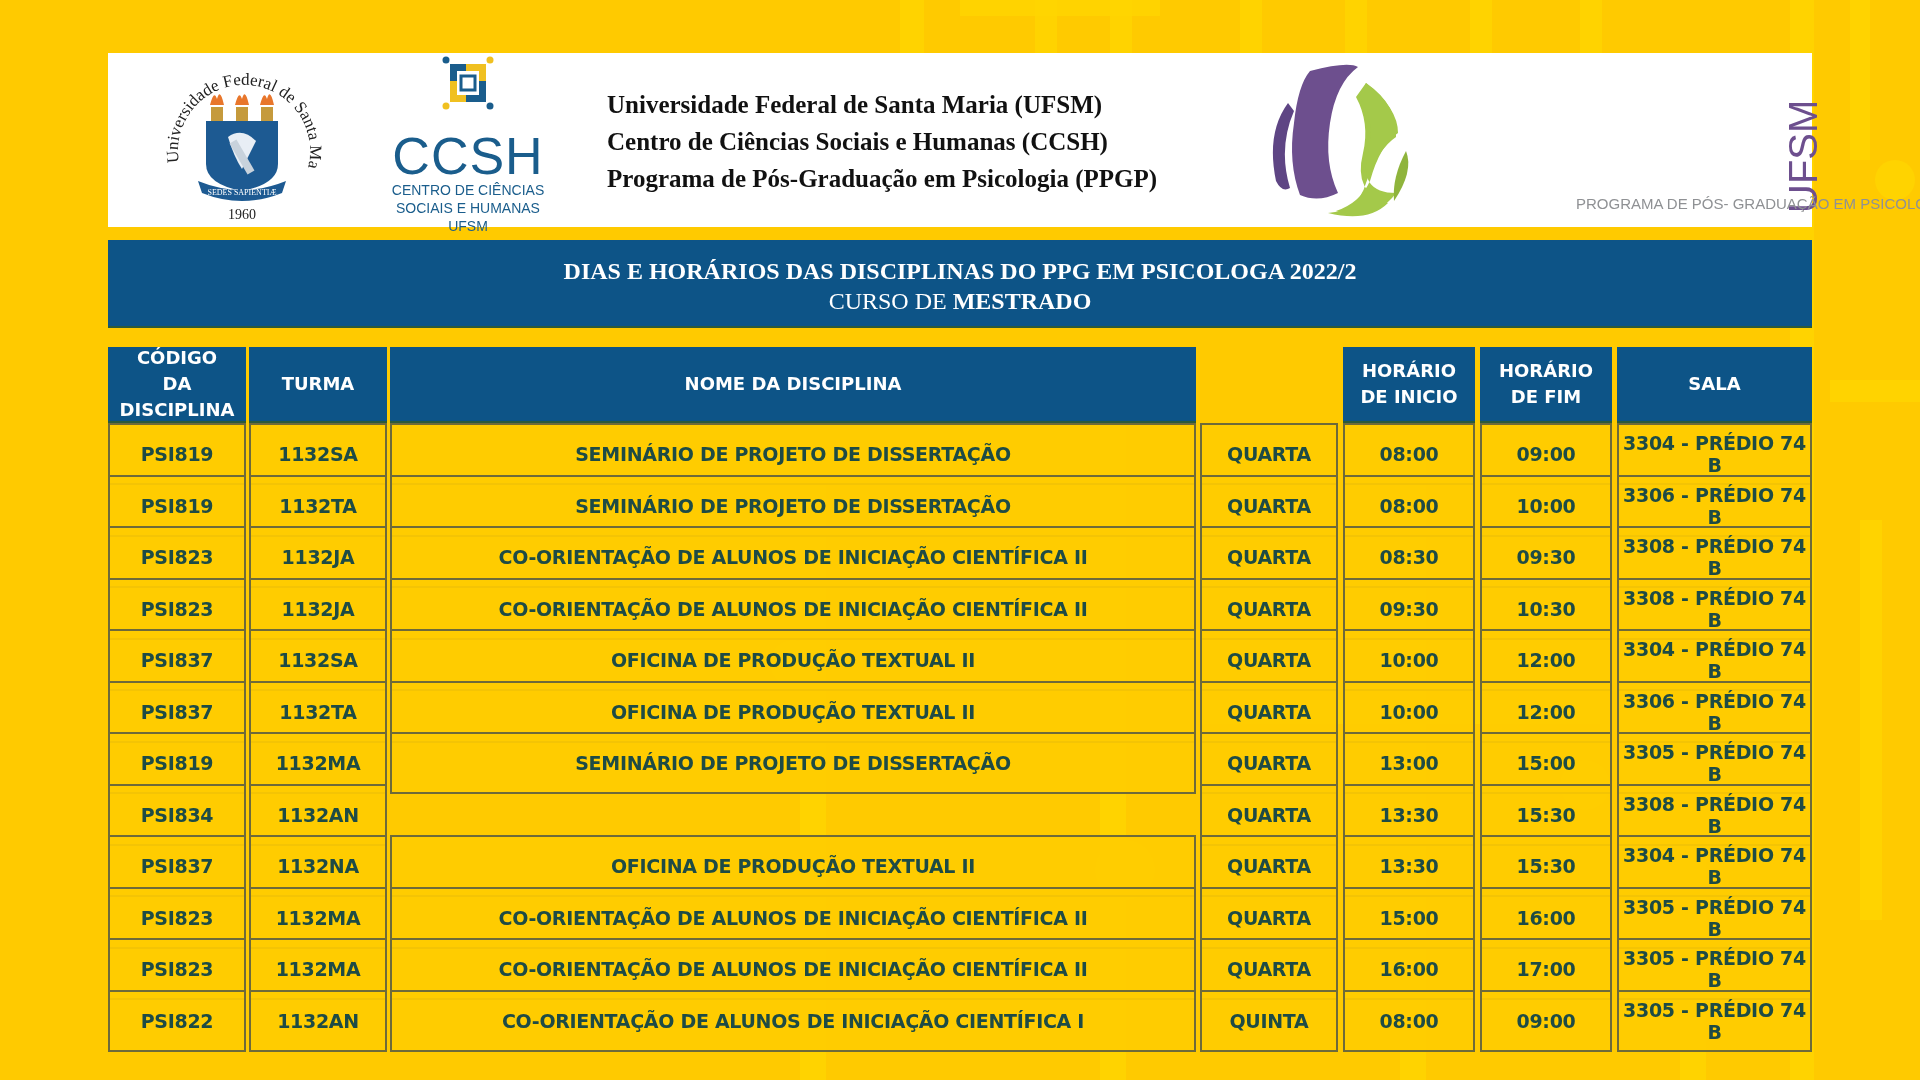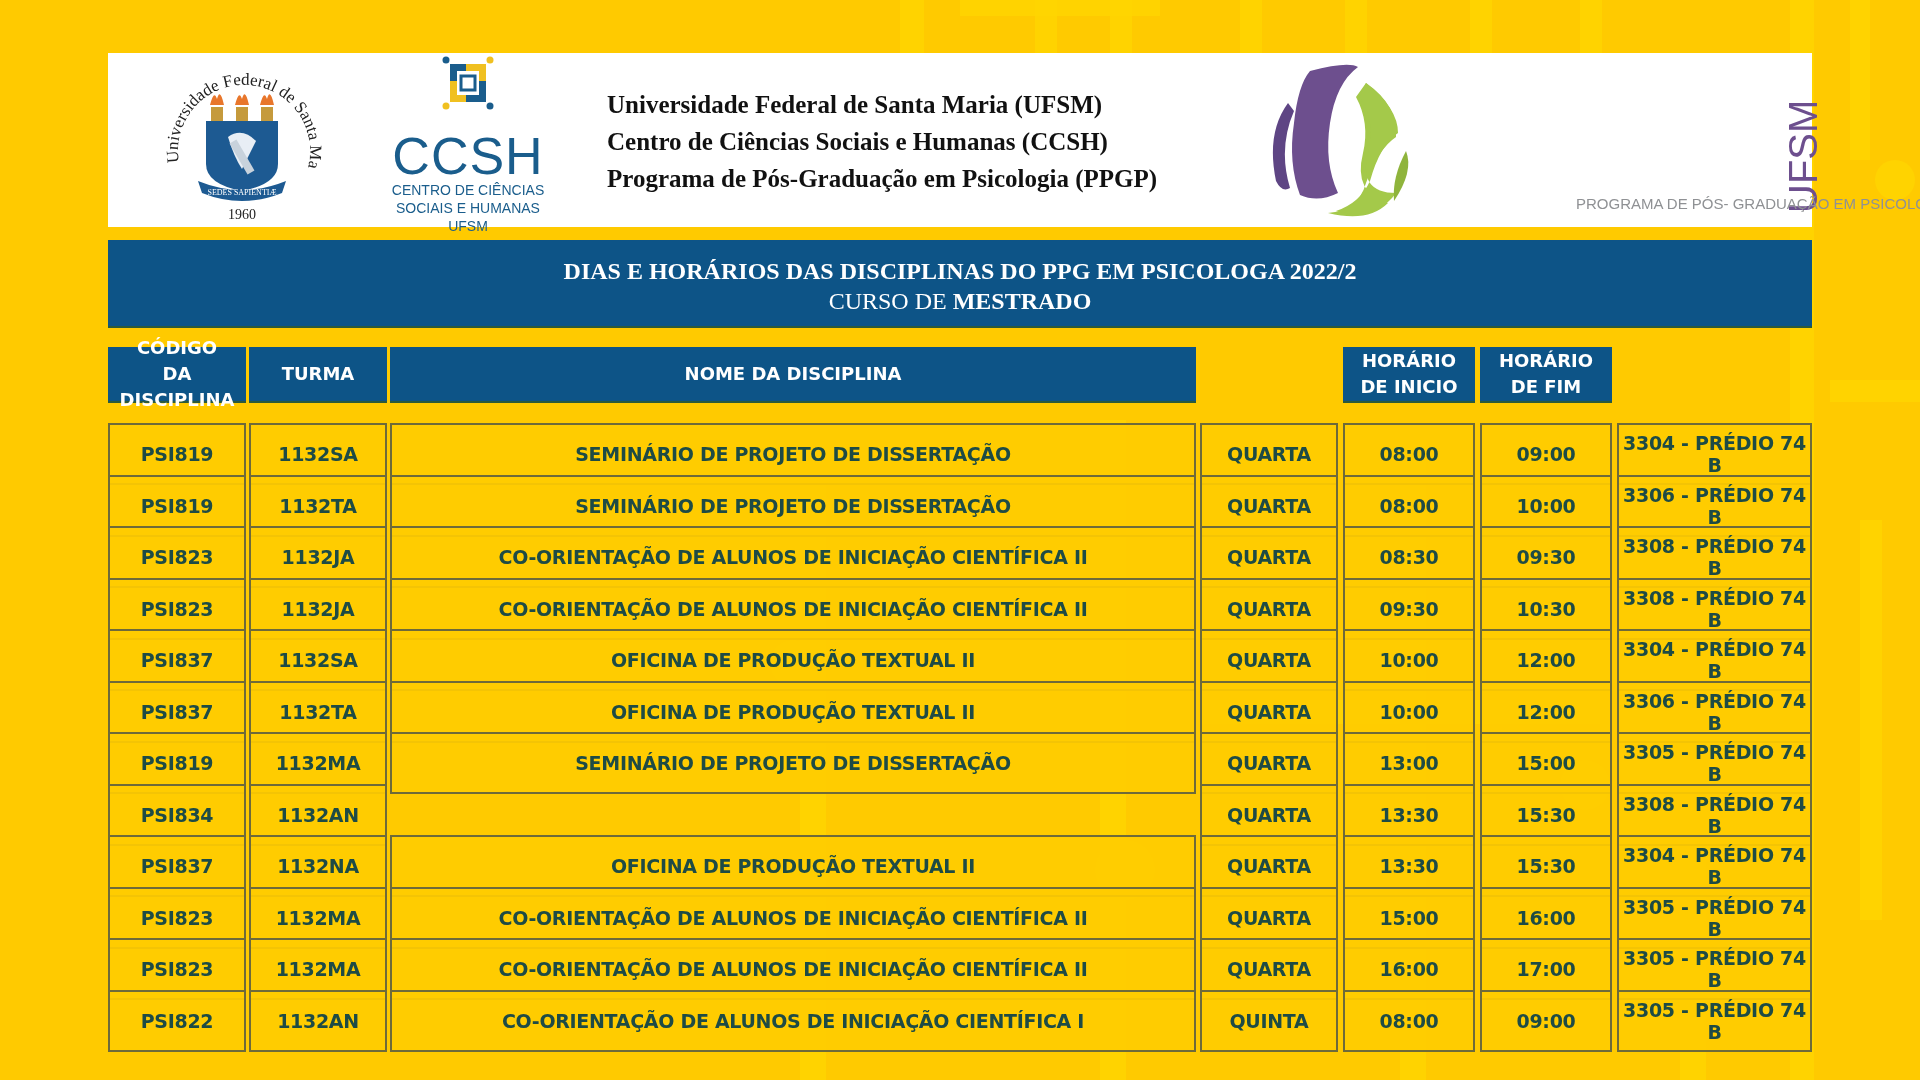--- a/index.html
+++ b/index.html
@@ -56,21 +56,21 @@
     font-family: "Liberation Serif", serif;
     border-bottom: 2px solid #2c5a3b;
   }
   .title-bar .t1 { font-weight: bold; font-size: 24px; margin-top: 16px; line-height: 30px; }
   .title-bar .t2 { font-size: 24px; line-height: 30px; }
   .title-bar .t2 b { font-weight: bold; }
 
   
   .tbl { position: absolute; left: 108px; top: 347px; width: 1704px; }
   .row { position: absolute; left: 0; height: 62px; width: 1704px; }
-  .row.head { height: 56px; top: 0; }
+  .row.head { height: 76px; top: 0; }
   .cell {
     position: absolute; top: 0; height: 100%;
     display: flex; align-items: center; justify-content: center; text-align: center;
     font-family: "DejaVu Sans", sans-serif; font-weight: bold;
   }
   .head .cell {
     background: #0d5487; color: #ffffff; font-size: 18px; line-height: 26px;
     border-bottom: 2px solid #2c5a3b;
   }
   .data .cell {
@@ -184,20 +184,21 @@
   <div class="t2"><span>CURSO DE </span><b>MESTRADO</b></div>
 </div>
 
 <div class="tbl">
   <div class="row head">
     <div class="cell c1" style="padding:0 12px">CÓDIGO DA DISCIPLINA</div>
     <div class="cell c2">TURMA</div>
     <div class="cell c3">NOME DA DISCIPLINA</div>
     <div class="cell c5" style="padding:0 4px">HORÁRIO DE INICIO</div>
     <div class="cell c6" style="padding:15px 4px">HORÁRIO DE FIM</div>
+    <div class="cell c7">SALA</div>
   </div>
 
   <div class="row data" style="top:76px">
     <div class="cell c1">PSI819</div>
     <div class="cell c2">1132SA</div>
     <div class="cell c3">SEMINÁRIO DE PROJETO DE DISSERTAÇÃO</div>
     <div class="cell c4">QUARTA</div>
     <div class="cell c5">08:00</div>
     <div class="cell c6">09:00</div>
     <div class="cell c7">3304 - PRÉDIO 74 B</div>

